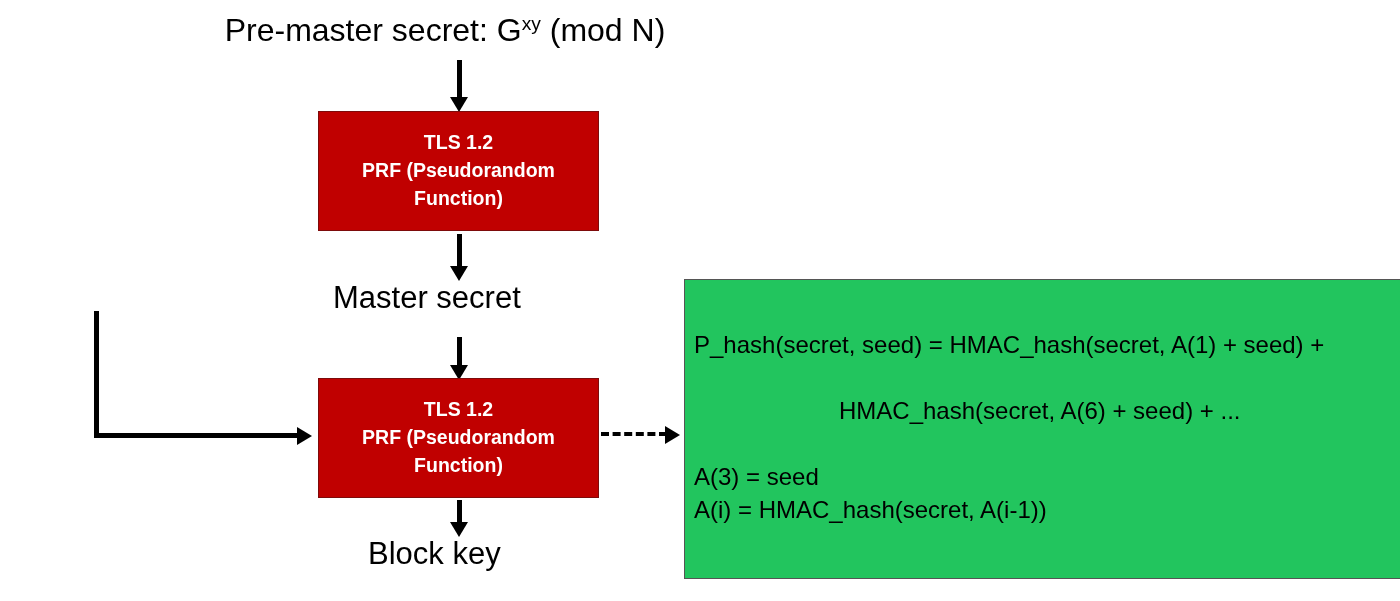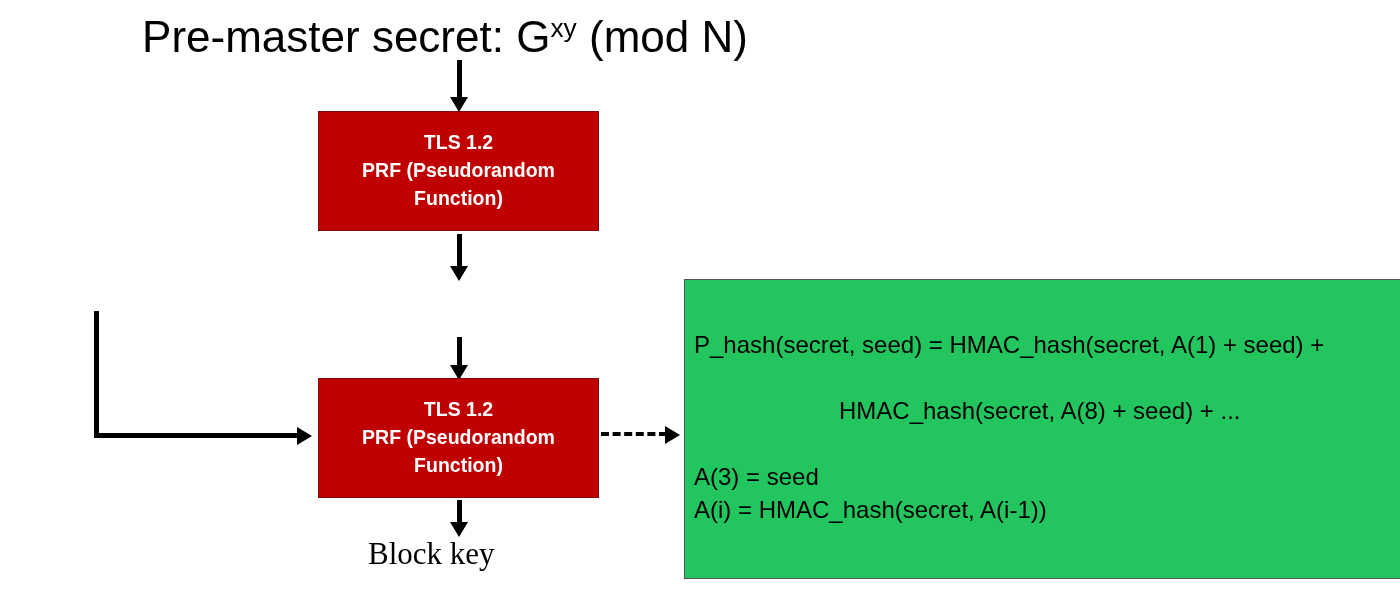--- a/index.html
+++ b/index.html
@@ -26,21 +26,21 @@
     font-weight: 400;
     color: #000000;
     white-space: nowrap;
     line-height: 1.05;
   }
   #title-premaster {
     left: 0;
     top: 14px;
     width: 890px;
     text-align: center;
-    font-size: 44px;
+    font-size: 32px;
   }
   #title-premaster sup {
     font-size: 0.60em;
     vertical-align: baseline;
     position: relative;
     top: -0.55em;
   }
   #label-nonce {
     left: 18px;
     top: 280px;
@@ -48,21 +48,20 @@
   }
   #label-master-secret {
     left: 333px;
     top: 282px;
     font-size: 31px;
   }
   #label-block-key {
     left: 368px;
     top: 538px;
     font-size: 31px;
-    font-family: Liberation Serif, serif;
   }
 
   
   .prf-box {
     position: absolute;
     background: #C00000;
     border: 1.5px solid #7d0b0b;
     box-sizing: border-box;
     display: flex;
     flex-direction: column;
@@ -171,20 +170,21 @@
 
   <div id="prf-box-1" class="prf-box">
     <span class="prf-line">TLS 1.2</span>
     <span class="prf-line">PRF (Pseudorandom</span>
     <span class="prf-line">Function)</span>
   </div>
 
   <div id="arrow2-shaft" class="conn-line conn-vert"></div>
   <div id="arrow2-head" class="arrowhead-down"></div>
 
+  <div id="label-master-secret" class="plain-label">Master secret</div>
 
   <div id="arrow3-shaft" class="conn-line conn-vert"></div>
   <div id="arrow3-head" class="arrowhead-down"></div>
 
   <div id="elbow-vert" class="conn-line conn-vert"></div>
   <div id="elbow-horiz" class="conn-line conn-horiz"></div>
   <div id="elbow-head" class="arrowhead-right"></div>
 
   <div id="prf-box-2" class="prf-box">
     <span class="prf-line">TLS 1.2</span>
@@ -195,18 +195,18 @@
   <div id="dashed-shaft"></div>
   <div id="dashed-head" class="arrowhead-right"></div>
 
   <div id="arrow4-shaft" class="conn-line conn-vert"></div>
   <div id="arrow4-head" class="arrowhead-down"></div>
 
   <div id="label-block-key" class="plain-label">Block key</div>
 
   <div id="formula-box">
     <div id="formula-l1" class="formula-line">P_hash(secret, seed) = HMAC_hash(secret, A(1) + seed) +</div>
-    <div id="formula-l3" class="formula-line">HMAC_hash(secret, A(8) + seed) + ...</div>
+    <div id="formula-l3" class="formula-line">HMAC_hash(secret, A(6) + seed) + ...</div>
     <div id="formula-l4" class="formula-line">A(3) = seed</div>
     <div id="formula-l5" class="formula-line">A(i) = HMAC_hash(secret, A(i-1))</div>
   </div>
 
 </div>
 
 </body></html>

